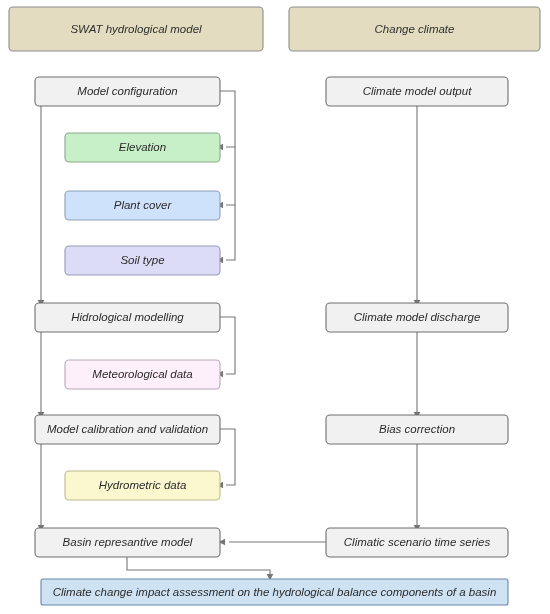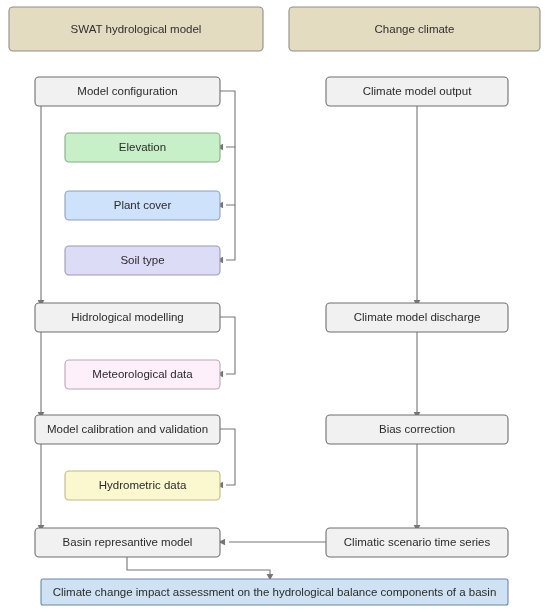--- a/index.html
+++ b/index.html
@@ -10,20 +10,21 @@
   body {
     width: 550px;
     height: 614px;
     font-family: "Liberation Sans", sans-serif;
     overflow: hidden;
   }
   #flow-root {
     position: relative;
     width: 550px;
     height: 501px;
+    font-style: italic;
   }
   #flow-svg {
     position: absolute;
     top: 0;
     left: 0;
     width: 550px;
     height: 614px;
   }
   .node-rect {
     stroke-width: 1.1;

